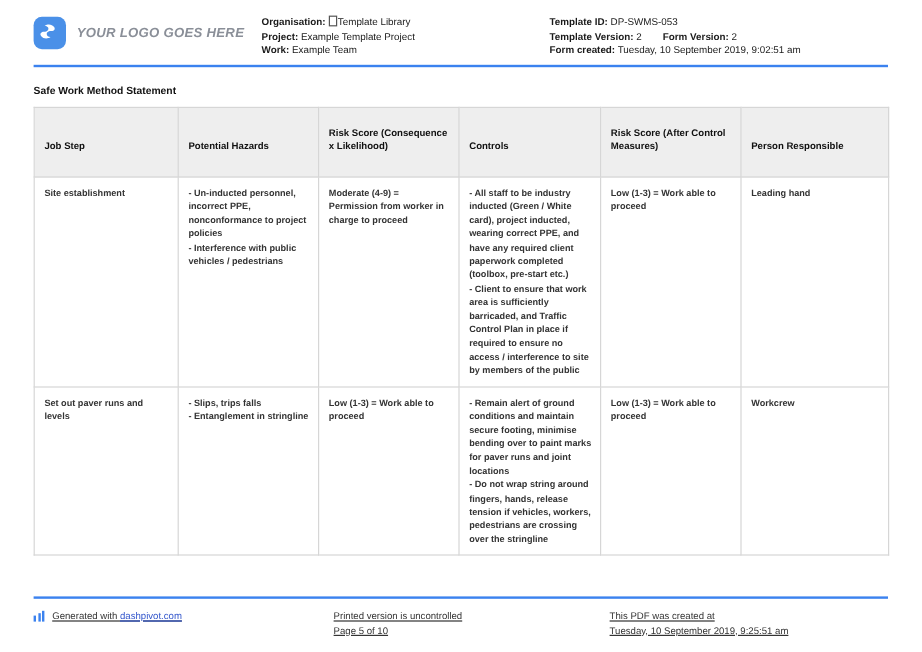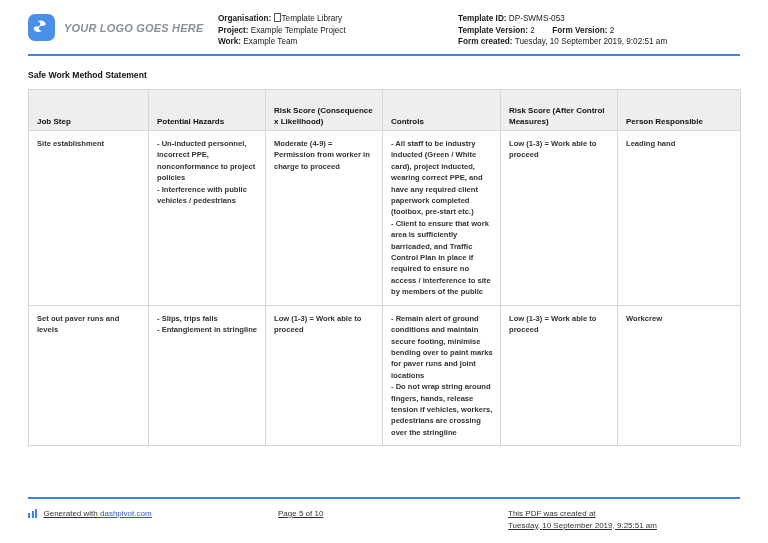--- a/index.html
+++ b/index.html
@@ -105,21 +105,21 @@
     text-align: left;
     font-weight: bold;
   }
   table.swms thead th {
     background: #eeeeee;
     font-weight: bold;
     font-size: 8px;
     line-height: 11px;
     height: 30px;
     vertical-align: bottom;
-    padding-bottom: 3px;
+    padding-bottom: 20px;
     color: #111;
   }
   table.swms tbody td { color: #333; }
 
   
   col.c1 { width: 120px; }
   col.c2 { width: 117px; }
   col.c3 { width: 117px; }
   col.c4 { width: 118px; }
   col.c5 { width: 117px; }
@@ -274,20 +274,21 @@
     <div class="footer-cols">
       <div class="fcol-1">
         <span class="bars-icon">
           <i class="b1"></i>
             <i class="b2"></i>
             <i class="b3"></i>
         </span>
         <span><span>Generated with </span><a class="link" href="#">dashpivot.com</a></span>
       </div>
       <div class="fcol-2">
+        <div>Printed version is uncontrolled</div>
         <div>Page 5 of 10</div>
       </div>
       <div class="fcol-3">
         <div>This PDF was created at</div>
         <div class="nowrap">Tuesday, 10 September 2019, 9:25:51 am</div>
       </div>
     </div>
   </div>
 
 </div>

